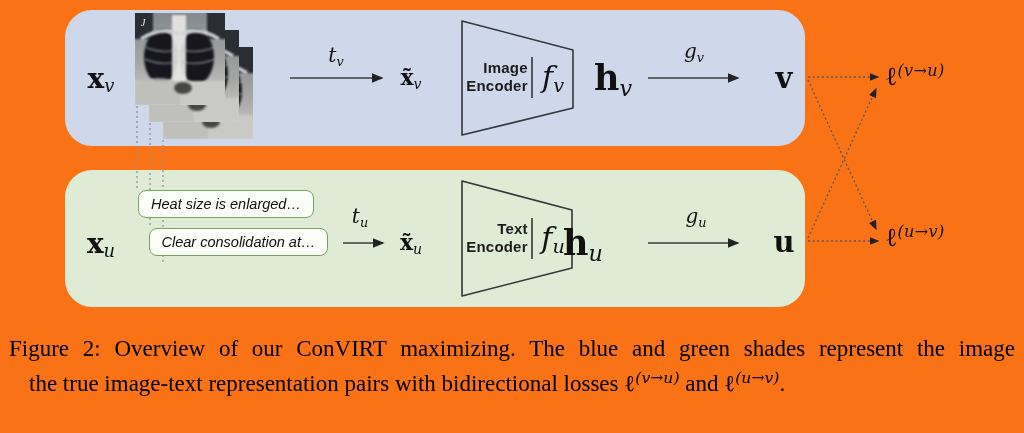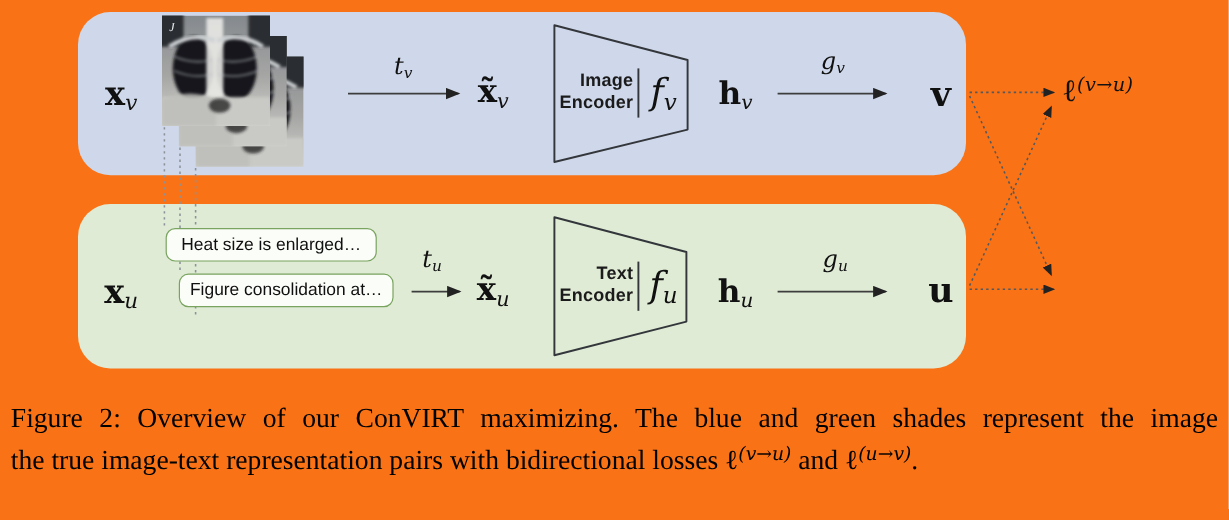--- a/index.html
+++ b/index.html
@@ -8,34 +8,34 @@
   .panel{position:absolute;border-radius:27px;}
   .panel.blue{left:65px;top:10px;width:740px;height:136px;background:#cfd8ea;}
   .panel.green{left:65px;top:170px;width:740px;height:137px;background:#dfebd5;}
   .overlay{position:absolute;left:0;top:0;width:1024px;height:433px;pointer-events:none;}
   .lbl{position:absolute;transform:translate(-50%,-50%);white-space:nowrap;color:#111;}
   .math{font-family:"DejaVu Serif","Liberation Serif",serif;}
   .bf{font-weight:bold;font-style:normal;}
   .it{font-style:italic;}
   .sb{font-size:0.64em;font-style:italic;font-weight:normal;vertical-align:-0.25em;}
   .sp{font-size:0.62em;font-style:italic;vertical-align:0.55em;letter-spacing:0.02em;}
-  .sz-in{font-size:28px;}  .sz-aug{font-size:27px;}  .sz-arr{font-size:20px;}
-  .sz-f{font-size:30px;}   .sz-h{font-size:26px;}    .sz-out{font-size:29px;}
+  .sz-in{font-size:28px;}  .sz-aug{font-size:22px;}  .sz-arr{font-size:20px;}
+  .sz-f{font-size:30px;}   .sz-h{font-size:35px;}    .sz-out{font-size:29px;}
   .sz-loss{font-size:26px;}
   .enc-label{font-size:15px;font-weight:700;line-height:1.22;text-align:right;color:#1b1b1b;
              letter-spacing:0.2px;}
   .loss{position:absolute;transform:translate(0,-50%);white-space:nowrap;color:#111;text-align:center;}
   .snippet{position:absolute;display:flex;align-items:center;justify-content:center;
            background:#fbfdf8;border:1.8px solid #79a45f;border-radius:8px;
-           font-size:14.5px;color:#101010;font-weight:500;}
+           font-size:14.5px;color:#101010;font-weight:500;font-style:italic;}
   .xr{position:absolute;}
   .caption{position:absolute;left:9px;top:334px;width:1006px;
            font-family:"Liberation Serif",serif;font-size:23px;line-height:29px;color:#000;}
   .cap-line{text-align:justify;text-align-last:justify;}
-  .cap-line.last{text-align:right;text-align-last:left;}
+  .cap-line.last{text-align:right;text-align-last:left;margin-left:20px;}
   .cap-math{font-family:"DejaVu Serif","Liberation Serif",serif;}
   .cap-sup{font-size:0.68em;font-style:italic;vertical-align:0.5em;}
 </style>
 </head>
 <body>
 
 <div class="stage">
 
   <div class="panel blue"></div>
   <div class="panel green"></div>
@@ -123,33 +123,34 @@
   <div class="lbl math sz-f" style="left:553px;top:78px"><span class="it">f</span><sub class="sb">v</sub></div>
   <div class="lbl math sz-h" style="left:613px;top:79px"><span class="bf">h</span><sub class="sb">v</sub></div>
   <div class="lbl math sz-arr it" style="left:694px;top:52px"><span>g</span><sub class="sb">v</sub></div>
   <div class="lbl math sz-out bf" style="left:784px;top:78px">v</div>
 
   <div class="lbl math sz-in" style="left:101px;top:244px"><span class="bf">x</span><sub class="sb">u</sub></div>
   <div class="snippet" style="left:138px;top:190px;width:174px;height:26px">
       <span>Heat size is enlarged…</span>
     </div>
   <div class="snippet" style="left:149px;top:228px;width:177px;height:26px">
-      <span>Figure consolidation at…</span>
+      <span>Clear consolidation at…</span>
     </div>
   <div class="lbl math sz-arr it" style="left:360px;top:217px"><span>t</span><sub class="sb">u</sub></div>
   <div class="lbl math sz-aug" style="left:411px;top:243px"><span class="bf">x̃</span><sub class="sb">u</sub></div>
   <div class="lbl enc-label" style="left:497px;top:238px">
       <div>Text</div>
       <div>Encoder</div>
     </div>
   <div class="lbl math sz-f" style="left:553px;top:239px"><span class="it">f</span><sub class="sb">u</sub></div>
-  <div class="lbl math sz-h" style="left:613px;top:244px"><span class="bf">h</span><sub class="sb">u</sub></div>
+  <div class="lbl math sz-h" style="left:583px;top:244px"><span class="bf">h</span><sub class="sb">u</sub></div>
   <div class="lbl math sz-arr it" style="left:696px;top:217px"><span>g</span><sub class="sb">u</sub></div>
   <div class="lbl math sz-out bf" style="left:784px;top:242px">u</div>
 
   <div class="loss math sz-loss" style="left:885px;top:76px"><span>ℓ</span><span class="sp">(v→u)</span></div>
+  <div class="loss math sz-loss" style="left:885px;top:237px"><span>ℓ</span><span class="sp">(u→v)</span></div>
 
   <div class="caption">
     <div class="cap-line">Figure 2: Overview of our ConVIRT maximizing. The blue and green shades represent the image</div>
     <div class="cap-line last"><span>the true image-text representation pairs with bidirectional losses </span><span class="cap-math">ℓ</span><span class="cap-math cap-sup">(v→u)</span><span> and </span><span class="cap-math">ℓ</span><span class="cap-math cap-sup">(u→v)</span><span>.</span></div>
   </div>
 
 </div>
 
 </body></html>

